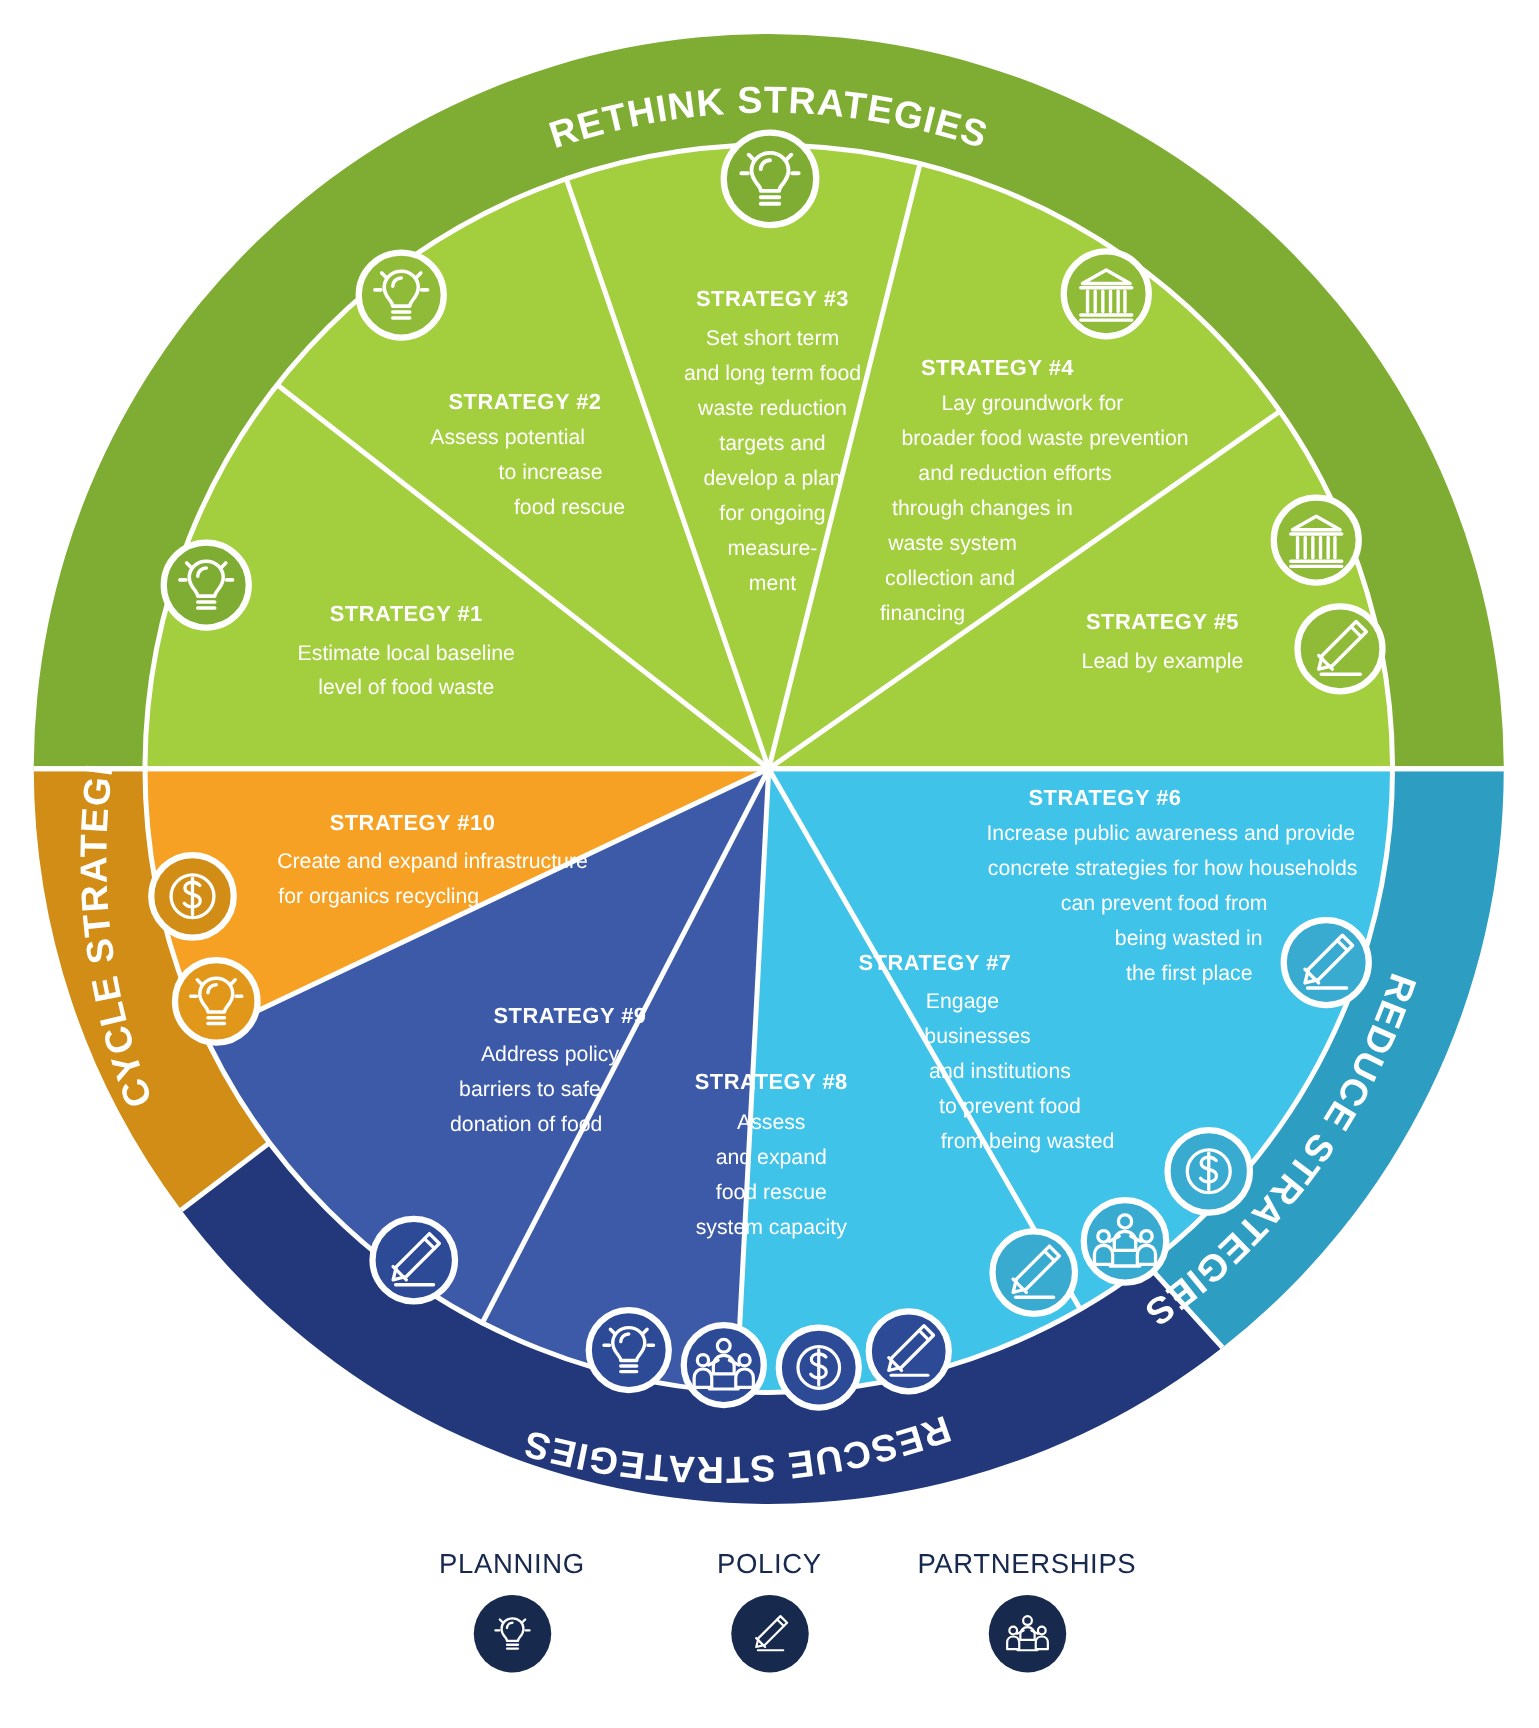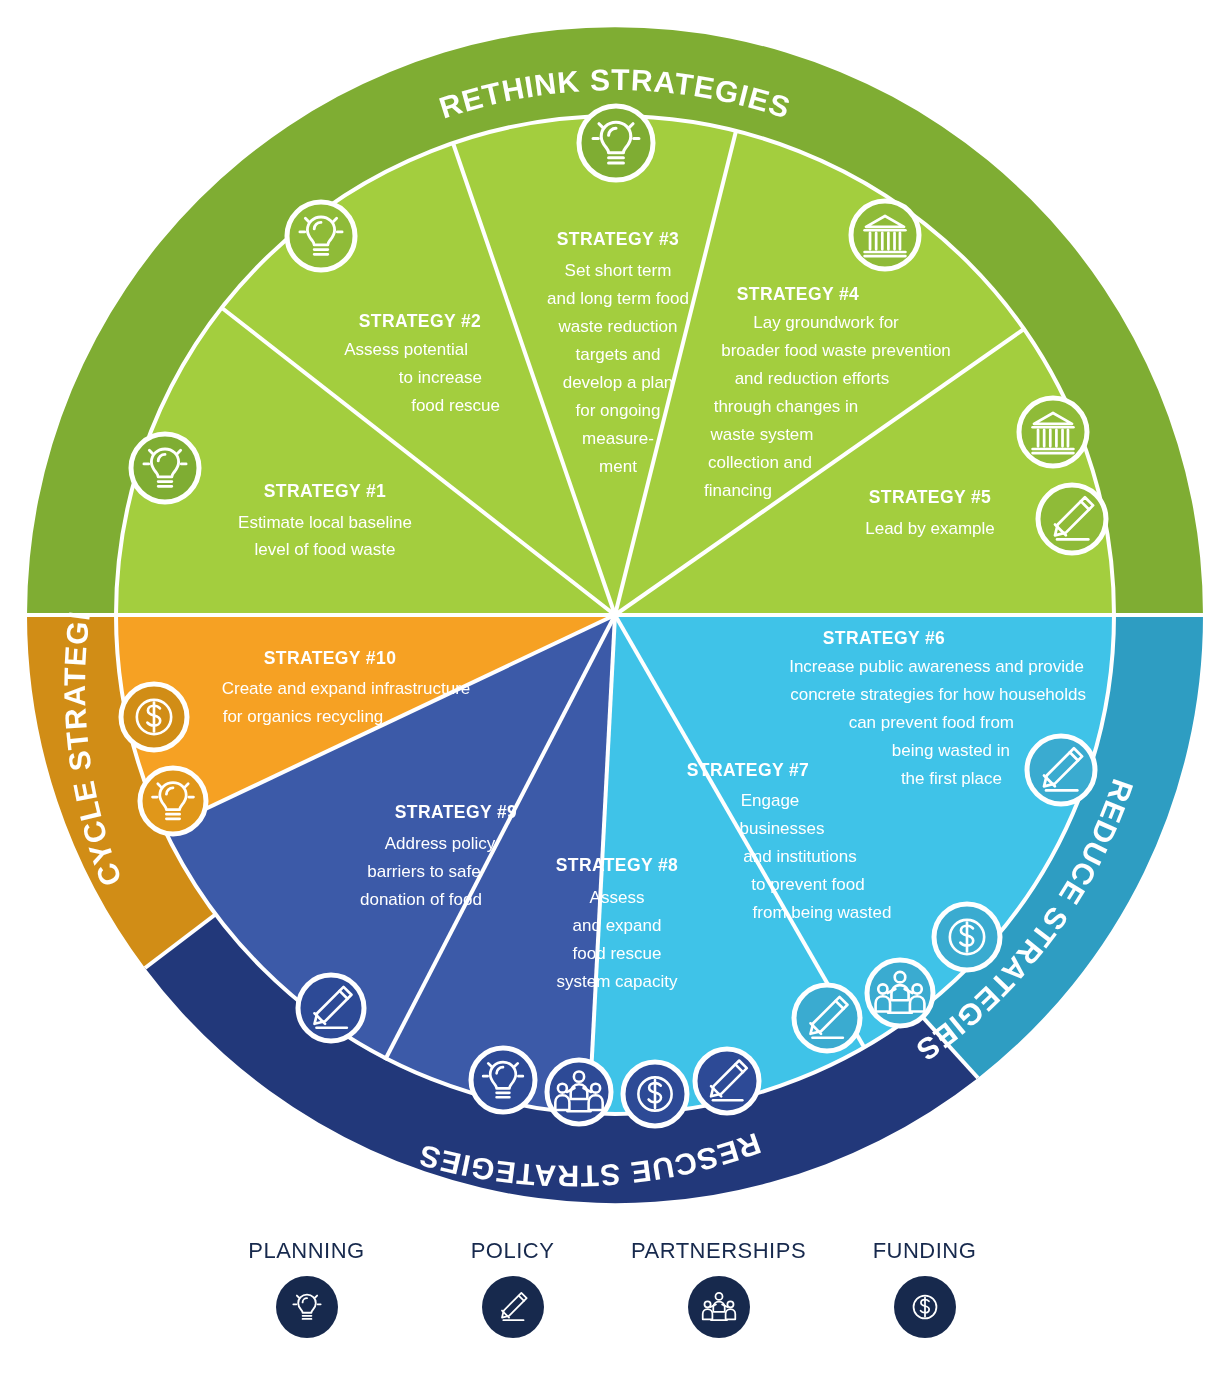--- a/index.html
+++ b/index.html
@@ -315,23 +315,15 @@
     </div>
   </div>
   <div class="legend-item">
     <div class="legend-label">PARTNERSHIPS</div>
     <div class="legend-badge">
       <svg width="44" height="44" viewBox="0 0 100 100">
             <use href="#ic-partnerships"></use>
           </svg>
     </div>
   </div>
-  <div class="legend-item">
-    <div class="legend-label">FUNDING</div>
-    <div class="legend-badge">
-      <svg width="44" height="44" viewBox="0 0 100 100">
-            <use href="#ic-funding"></use>
-          </svg>
-    </div>
-  </div>
 </div>
 
 </div>
 
 </body></html>

